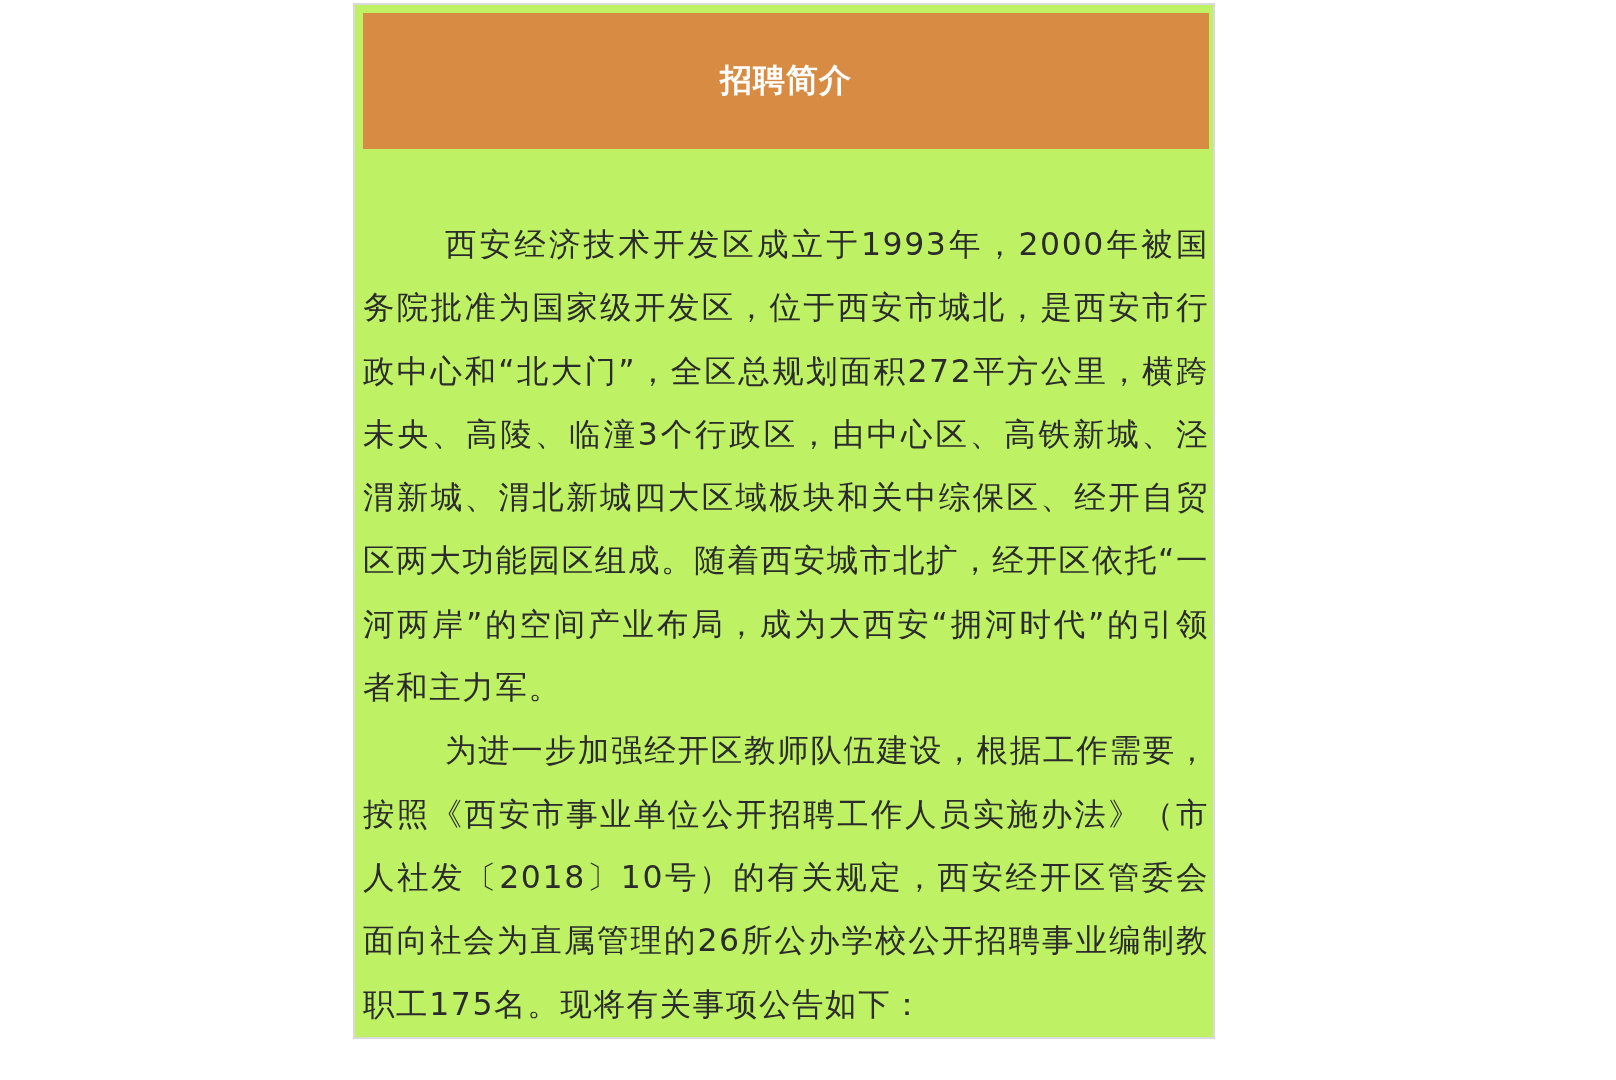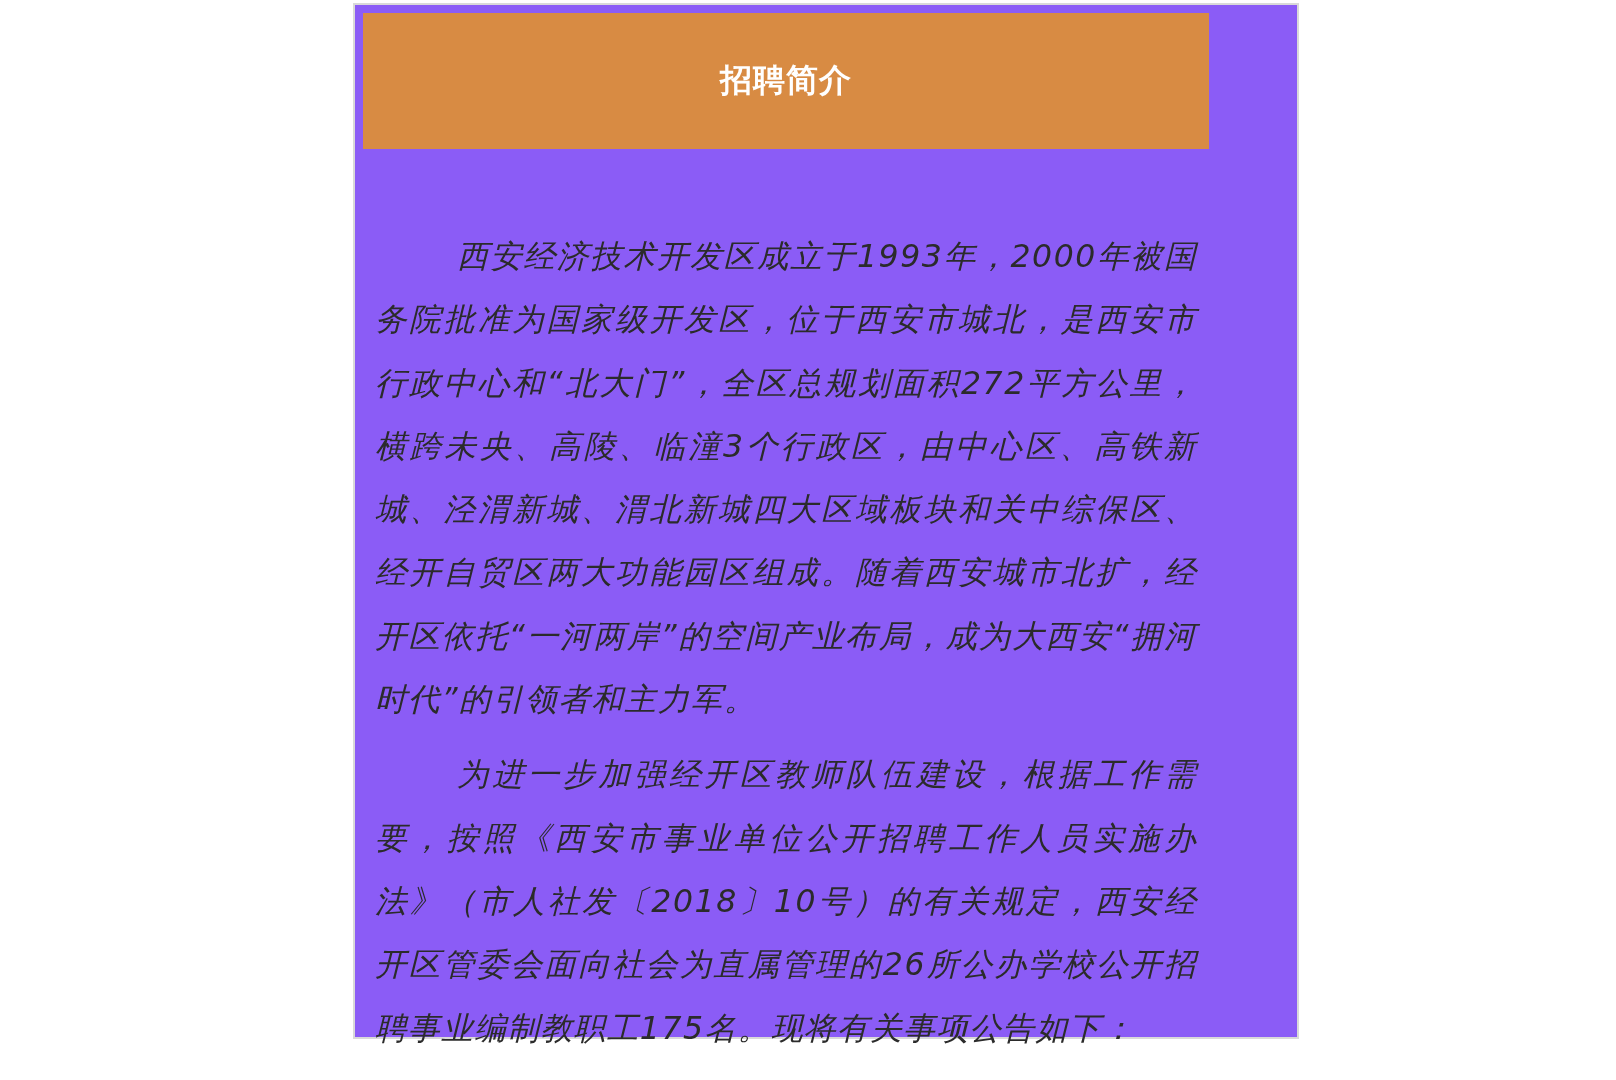--- a/index.html
+++ b/index.html
@@ -1,25 +1,25 @@
 <!DOCTYPE html>
 <html><head>
 <meta charset="utf-8">
 <style>
   html, body { margin:0; padding:0; background:#ffffff; }
   body { width:1616px; height:1080px; position:relative; overflow:hidden;
          font-family:"DejaVu Sans", "Liberation Sans", sans-serif; }
-  .card { position:absolute; left:353px; top:3px; width:946px; height:1036px;
-          border:2px solid #d9d9d9; box-sizing:border-box; background:#8b5cf6; }
+  .card { position:absolute; left:353px; top:3px; width:862px; height:1036px;
+          border:2px solid #d9d9d9; box-sizing:border-box; background:#bef264; }
   .header { position:absolute; left:8px; top:8px; width:846px; height:136px;
             background:#d88b43; display:flex; align-items:center; justify-content:center; }
   .header-title { color:#ffffff; font-size:32px; font-weight:bold; letter-spacing:1px; }
   .body { position:absolute; left:8px; top:208px; width:846px; color:#2b2b2b;
           font-size:31.5px; line-height:63.3px; letter-spacing:1.6px; text-align:justify; }
-  .body p { margin:12px; text-indent:2.6em;font-style:italic; }
+  .body p { margin:0; text-indent:2.6em; }
 </style>
 </head>
 <body>
 
 <div class="card">
   <div class="header">
     <span class="header-title">招聘简介</span>
   </div>
   <div class="body">
     <p>西安经济技术开发区成立于1993年，2000年被国务院批准为国家级开发区，位于西安市城北，是西安市行政中心和“北大门”，全区总规划面积272平方公里，横跨未央、高陵、临潼3个行政区，由中心区、高铁新城、泾渭新城、渭北新城四大区域板块和关中综保区、经开自贸区两大功能园区组成。随着西安城市北扩，经开区依托“一河两岸”的空间产业布局，成为大西安“拥河时代”的引领者和主力军。</p>

